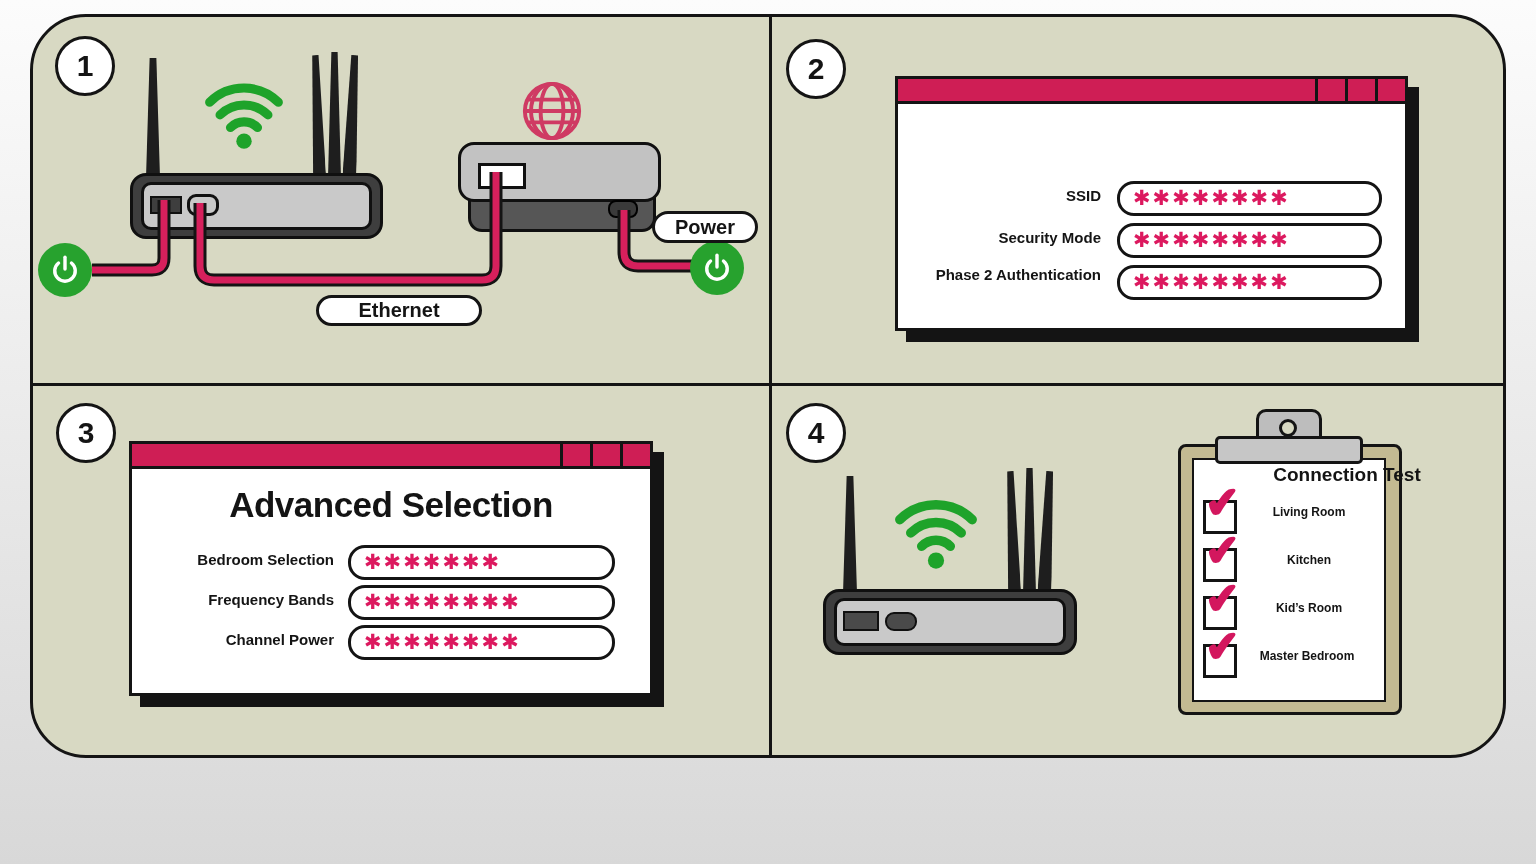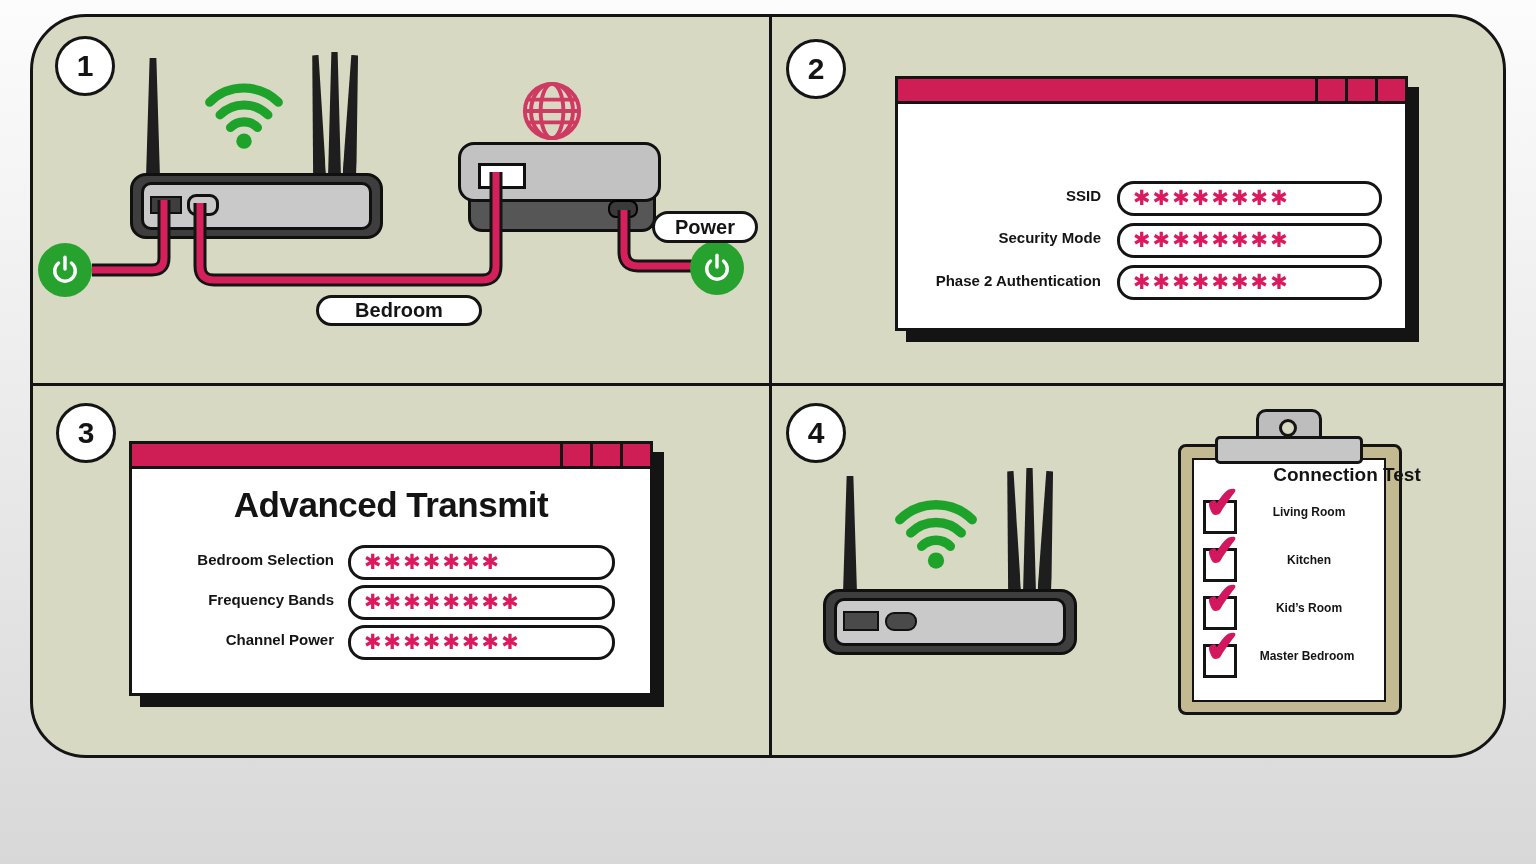--- a/index.html
+++ b/index.html
@@ -101,49 +101,49 @@
     </svg>
   </div>
   <div class="power-btn" style="left:690px;top:241px;">
     <svg width="38" height="38" viewBox="0 0 40 40">
       <path d="M13.2 12.6 A10.8 10.8 0 1 0 26.8 12.6" fill="none" stroke="#fff" stroke-width="3.6" stroke-linecap="round"></path>
       <line x1="20" y1="6.5" x2="20" y2="19" stroke="#fff" stroke-width="3.6" stroke-linecap="round"></line>
     </svg>
   </div>
 
   <div class="pill-label" style="left:652px;top:211px;width:100px;height:26px;">Power</div>
-  <div class="pill-label" style="left:316px;top:295px;width:160px;height:25px;">Bedroom</div>
+  <div class="pill-label" style="left:316px;top:295px;width:160px;height:25px;">Ethernet</div>
 
   <div class="window" style="left:895px;top:76px;width:507px;height:249px;">
     <div class="titlebar">
       <div class="tb-seg" style="right:60px;"></div>
       <div class="tb-seg" style="right:30px;"></div>
       <div class="tb-seg" style="right:0;"></div>
     </div>
   </div>
   <div class="field-label" style="left:905px;top:187px;width:196px;">SSID</div>
   <div class="field-pill" style="left:1117px;top:181px;width:246px;">
     <span class="stars">✱✱✱✱✱✱✱✱</span>
   </div>
   <div class="field-label" style="left:905px;top:229px;width:196px;">Security Mode</div>
   <div class="field-pill" style="left:1117px;top:223px;width:246px;">
     <span class="stars">✱✱✱✱✱✱✱✱</span>
   </div>
-  <div class="field-label" style="left:905px;top:272px;width:196px;">Phase 2 Authentication</div>
+  <div class="field-label" style="left:905px;top:266px;width:196px;">Phase 2 Authentication</div>
   <div class="field-pill" style="left:1117px;top:265px;width:246px;">
     <span class="stars">✱✱✱✱✱✱✱✱</span>
   </div>
 
   <div class="window" style="left:129px;top:441px;width:518px;height:249px;">
     <div class="titlebar">
       <div class="tb-seg" style="right:60px;"></div>
       <div class="tb-seg" style="right:30px;"></div>
       <div class="tb-seg" style="right:0;"></div>
     </div>
-    <div class="win-title">Advanced Transmit</div>
+    <div class="win-title">Advanced Selection</div>
   </div>
   <div class="field-label" style="left:140px;top:551px;width:194px;">Bedroom Selection</div>
   <div class="field-pill" style="left:348px;top:545px;width:248px;">
     <span class="stars">✱✱✱✱✱✱✱</span>
   </div>
   <div class="field-label" style="left:140px;top:591px;width:194px;">Frequency Bands</div>
   <div class="field-pill" style="left:348px;top:585px;width:248px;">
     <span class="stars">✱✱✱✱✱✱✱✱</span>
   </div>
   <div class="field-label" style="left:140px;top:631px;width:194px;">Channel Power</div>

